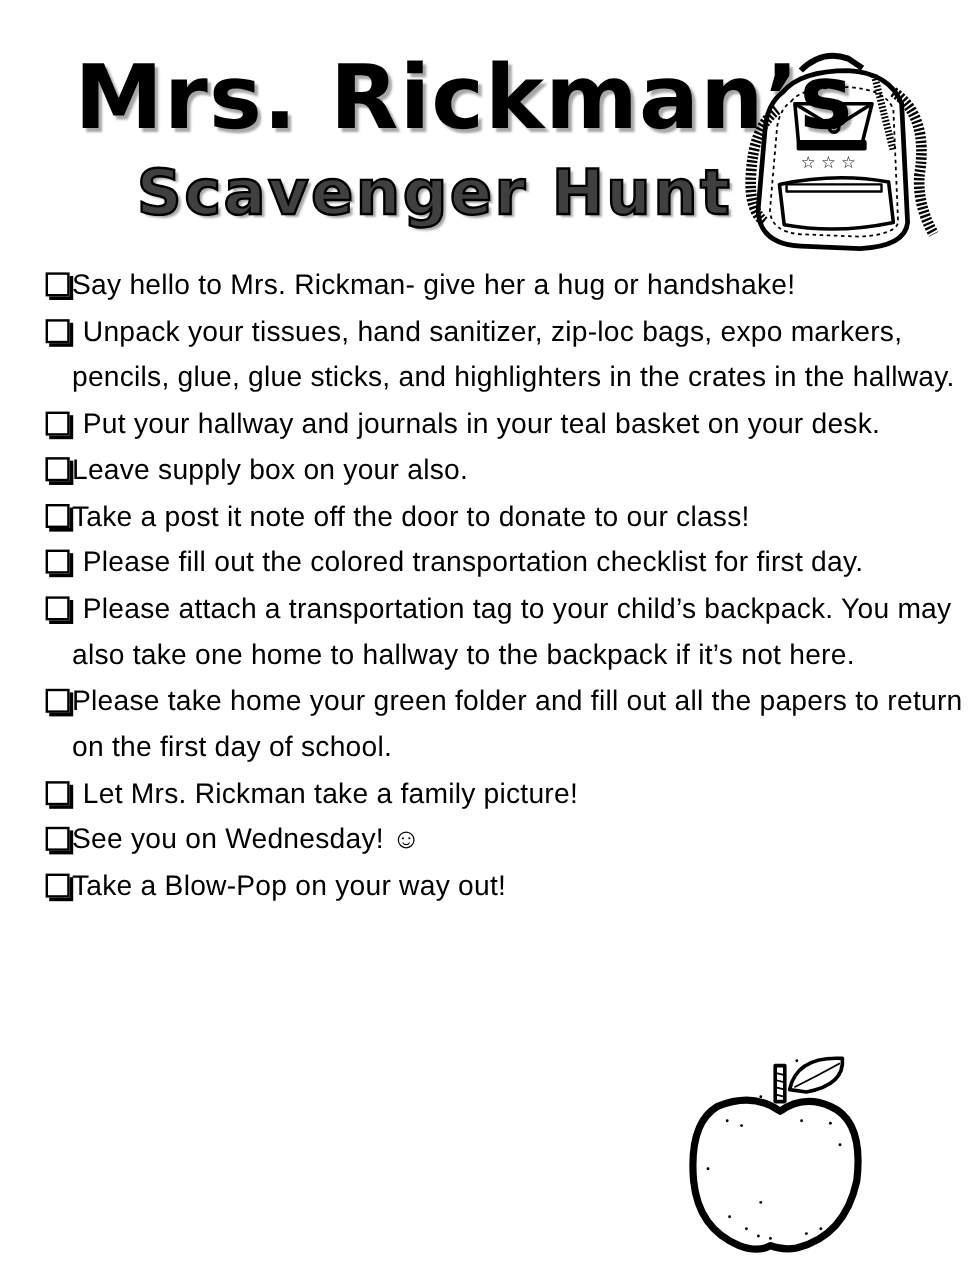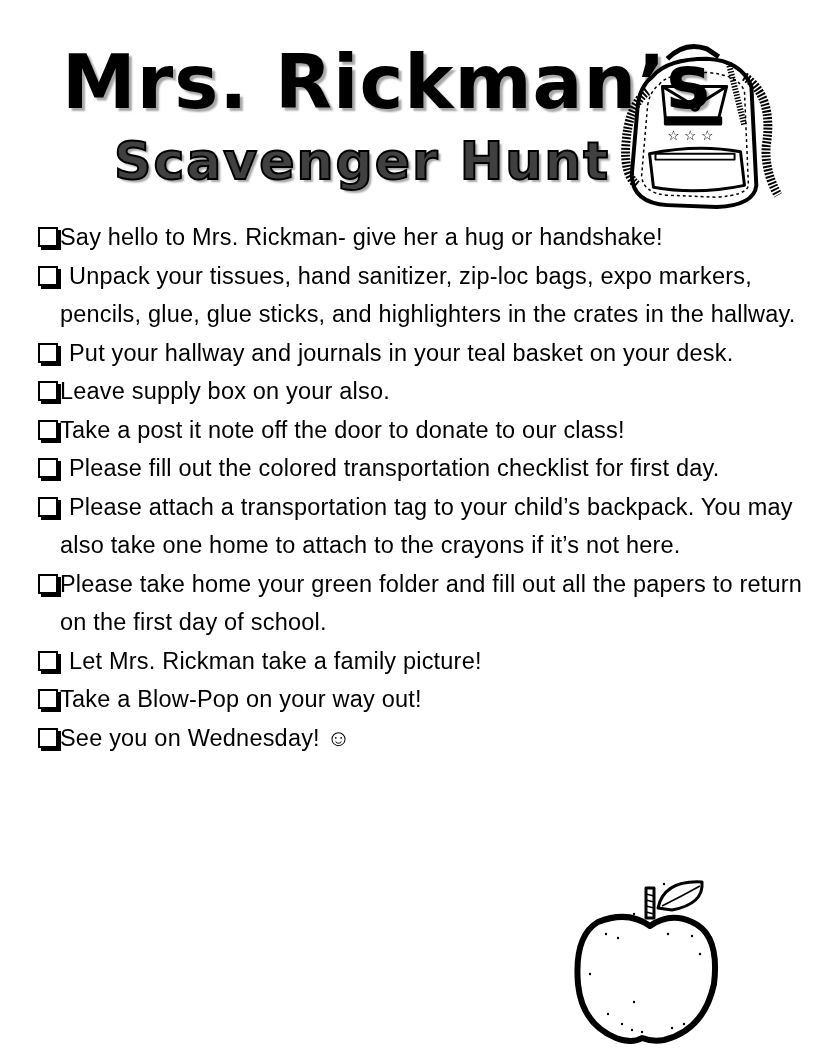--- a/index.html
+++ b/index.html
@@ -89,37 +89,37 @@
   <li class="item">
     <span class="checkbox"></span>
     <span class="text">Take a post it note off the door to donate to our class!</span>
   </li>
   <li class="item spaced">
     <span class="checkbox"></span>
     <span class="text">Please fill out the colored transportation checklist for first day.</span>
   </li>
   <li class="item spaced">
     <span class="checkbox"></span>
-    <span class="text">Please attach a transportation tag to your child’s backpack. You may also take one home to attach to the crayons if it’s not here.</span>
+    <span class="text">Please attach a transportation tag to your child’s backpack. You may also take one home to hallway to the backpack if it’s not here.</span>
   </li>
   <li class="item">
     <span class="checkbox"></span>
     <span class="text">Please take home your green folder and fill out all the papers to return on the first day of school.</span>
   </li>
   <li class="item spaced">
     <span class="checkbox"></span>
     <span class="text">Let Mrs. Rickman take a family picture!</span>
   </li>
   <li class="item">
     <span class="checkbox"></span>
-    <span class="text">Take a Blow-Pop on your way out!</span>
+    <span class="text">See you on Wednesday! ☺</span>
   </li>
   <li class="item">
     <span class="checkbox"></span>
-    <span class="text">See you on Wednesday! ☺</span>
+    <span class="text">Take a Blow-Pop on your way out!</span>
   </li>
 </ul>
 
 <svg class="apple" viewBox="0 0 148 176">
   <g fill="none" stroke="#000" stroke-linejoin="round">
     <rect x="74" y="14" width="8" height="30" stroke-width="3" fill="#fff"></rect>
     <path d="M74 20 L82 22 M74 26 L82 28 M74 32 L82 34 M74 38 L82 40" stroke-width="1.5"></path>
     <path d="M86 34 Q92 6 130 8 Q132 30 100 36 Z" stroke-width="3" fill="#fff"></path>
     <path d="M90 32 Q110 22 128 12" stroke-width="1.5"></path>
     <path d="M78 52 Q56 36 26 48 Q2 62 6 110 Q10 150 44 164 Q60 170 70 164 Q80 168 92 166 Q132 156 142 110 Q148 60 120 48 Q98 38 78 52 Z" stroke-width="6" fill="#fff"></path>

